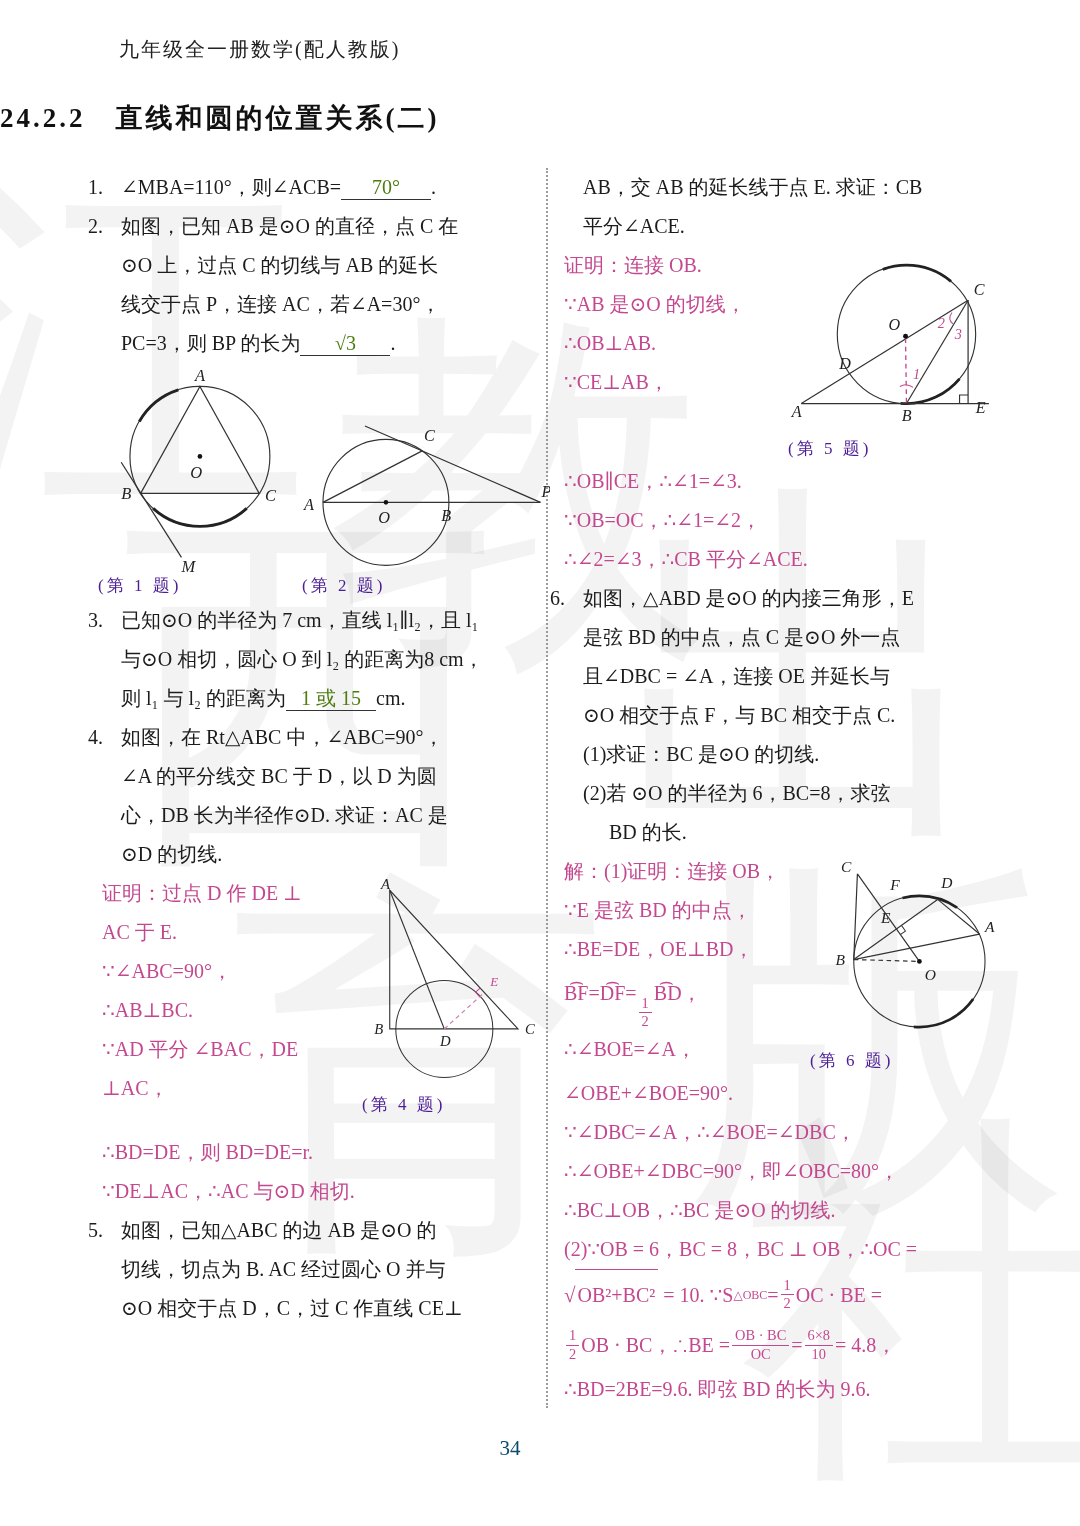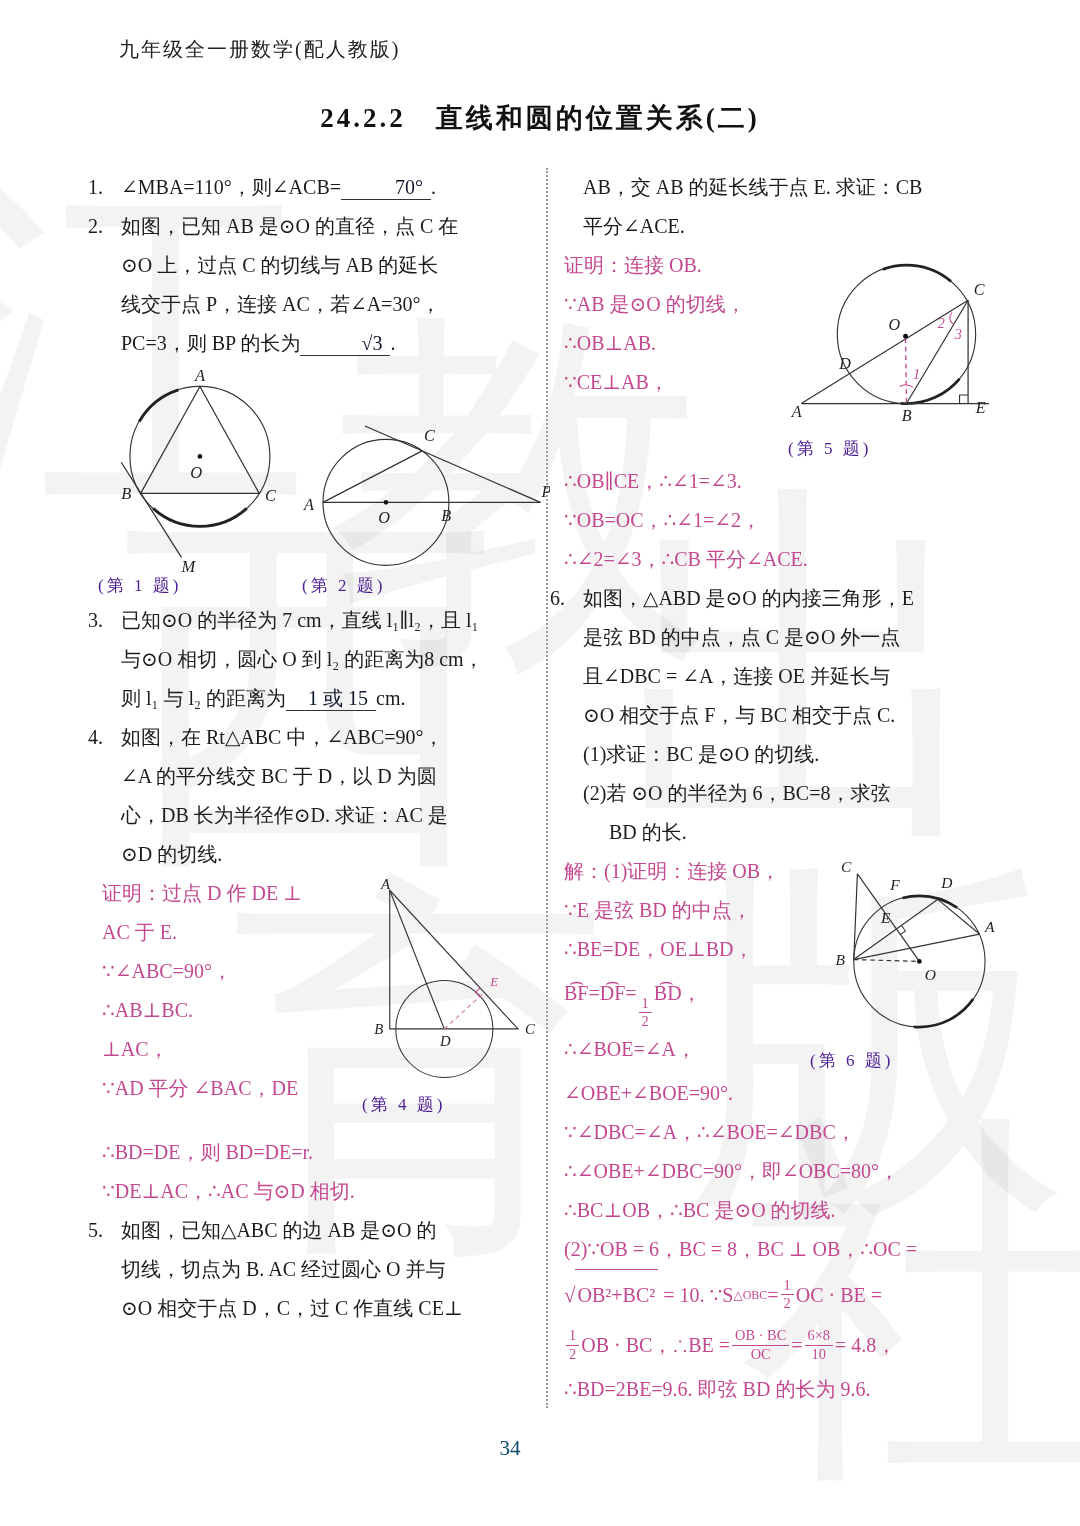--- a/index.html
+++ b/index.html
@@ -3,32 +3,32 @@
 <meta charset="utf-8">
 <style>
   html,body{margin:0;padding:0;background:#e8e8e8;}
   #page{position:relative;width:1080px;height:1526px;background:#ffffff;overflow:hidden;
         font-family:"Liberation Serif","DejaVu Serif",serif;color:#1c1c1c;}
   
   .bgwm{position:absolute;font-size:380px;color:#000;opacity:0.045;z-index:0;
         font-family:"DejaVu Serif",serif;pointer-events:none;line-height:1;}
   .content{position:relative;z-index:1;}
   .hdr{position:absolute;left:95px;top:36px;font-size:20px;letter-spacing:2px;color:#222;margin-left:24px;}
-  .ttl{position:absolute;left:0;top:100px;width:100%;text-align:center;font-size:27px;
+  .ttl{position:absolute;left:0;top:100px;width:100%;text-align:left;font-size:27px;
        font-weight:bold;letter-spacing:3px;color:#111;}
   .divider{position:absolute;left:546px;top:168px;height:1240px;border-left:2px dotted #9a9a9a;}
   .col{position:absolute;top:168px;width:456px;font-size:20px;}
   #colL{left:88px;} #colR{left:550px;}
   .ln{line-height:39px;white-space:nowrap;}
   .prob{position:relative;padding-left:33px;margin:0;}
   .pnum{position:absolute;left:0;top:0;line-height:39px;}
   .indent2{padding-left:26px;}
   .pink{color:#c4488f;}
-  .blank{display:inline-block;min-width:74px;text-align:right;border-bottom:1.6px solid #333;
-         color:#0f172a;padding:0 8px;line-height:1.2;}
+  .blank{display:inline-block;min-width:74px;text-align:center;border-bottom:1.6px solid #333;
+         color:#4d7c0f;padding:0 8px;line-height:1.2;}
   .solrow{display:flex;align-items:flex-start;}
   .soltext{flex:1 1 auto;}
   .figbox{flex:0 0 auto;text-align:center;}
   .figrow{display:flex;align-items:flex-end;gap:6px;margin:4px 0 2px 10px;}
   .figcap{font-size:17px;color:#4c1d95;letter-spacing:3px;line-height:26px;text-align:left;}
   svg{display:block;margin:0 auto;}
   .flbl{font-family:"Liberation Serif",serif;font-style:italic;font-size:17px;fill:#222;}
   .flblp{font-style:italic;font-size:15px;fill:#c4488f;font-family:"Liberation Serif",serif;}
   .frac{display:inline-flex;flex-direction:column;text-align:center;font-size:0.72em;
         line-height:1.2;vertical-align:-0.55em;margin:0 2px;}
@@ -121,22 +121,22 @@
         <div class="ln">心，DB 长为半径作⊙D. 求证：AC 是</div>
         <div class="ln">⊙D 的切线.</div>
       </div>
 
       <div class="solrow">
         <div class="soltext pink" style="padding-left:14px;">
           <div class="ln">证明：过点 D 作 DE ⊥</div>
           <div class="ln">AC 于 E.</div>
           <div class="ln">∵∠ABC=90°，</div>
           <div class="ln">∴AB⊥BC.</div>
+          <div class="ln">∵AD 平分 ∠BAC，DE</div>
           <div class="ln">⊥AC，</div>
-          <div class="ln">∵AD 平分 ∠BAC，DE</div>
         </div>
         <div class="figbox">
           <svg width="182" height="218" viewBox="0 0 210 250">
             <circle cx="95" cy="178" r="56" fill="none" stroke="#333" stroke-width="1.2"></circle>
             <path d="M32,18 L32,178 L180,178 Z" fill="none" stroke="#333" stroke-width="1.3"></path>
             <line x1="32" y1="18" x2="95" y2="178" stroke="#333" stroke-width="1.3"></line>
             <line x1="95" y1="178" x2="141" y2="136" stroke="#d17fb2" stroke-width="1.4" stroke-dasharray="5 4"></line>
             <path d="M135.8,140.7 L131,135.6 L136.2,130.9" fill="none" stroke="#c4488f" stroke-width="1.2"></path>
             <text class="flbl" x="22" y="16">A</text>
             <text class="flbl" x="14" y="184">B</text>

